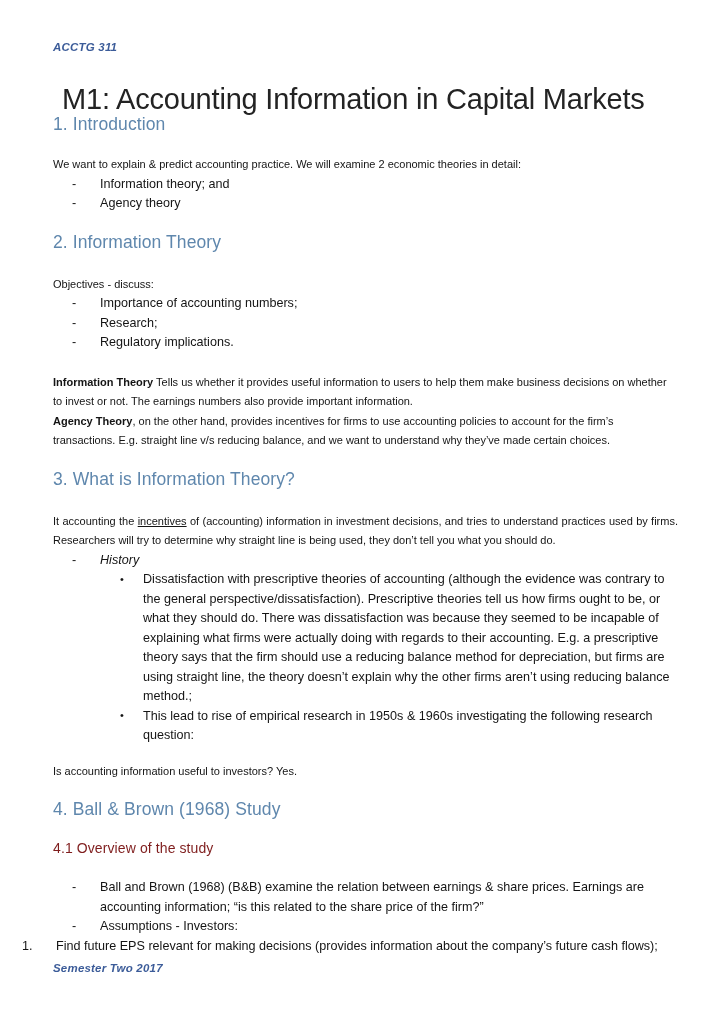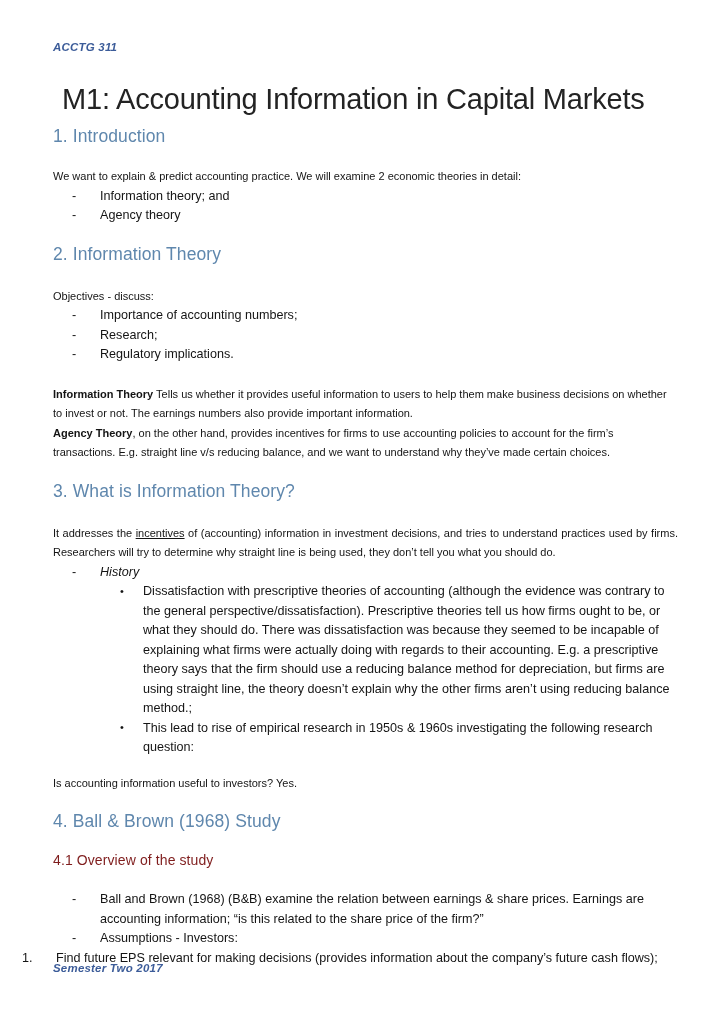--- a/index.html
+++ b/index.html
@@ -44,21 +44,21 @@
     font-weight: normal;
     color: #232323;
     letter-spacing: -0.2px;
     white-space: nowrap;
   }
 
   
   .flow {
     position: absolute;
     left: 53px;
-    top: 126px;
+    top: 114px;
     width: 625px;
   }
 
   h2.h-section {
     margin: 0;
     font-size: 17.5px;
     font-weight: normal;
     color: #5f87ad;
     letter-spacing: 0.1px;
   }
@@ -202,21 +202,21 @@
     <div class="sp-20"></div>
 
     <p class="body-text"><span class="b">Information Theory</span><span> Tells us whether it provides useful information to users to help them make business decisions on whether to invest or not. The earnings numbers also provide important information.</span><br><span class="b">Agency Theory</span><span>, on the other hand, provides incentives for firms to use accounting policies to account for the firm’s transactions. E.g. straight line v/s reducing balance, and we want to understand why they’ve made certain choices.</span></p>
 
     <div class="sp-18"></div>
 
     <h2 class="h-section">3. What is Information Theory?</h2>
 
     <div class="sp-22"></div>
 
-    <p class="body-text justified"><span>It addresses the </span><span class="u">incentives</span><span> of (accounting) information in investment decisions, and tries to understand practices used by firms. Researchers will try to determine why straight line is being used, they don’t tell you what you should do.</span></p>
+    <p class="body-text justified"><span>It accounting the </span><span class="u">incentives</span><span> of (accounting) information in investment decisions, and tries to understand practices used by firms. Researchers will try to determine why straight line is being used, they don’t tell you what you should do.</span></p>
 
     <ul class="dash-list">
       <li>
         <span class="marker">-</span>
         <span class="i">History</span>
       </li>
     </ul>
 
     <ul class="dot-list">
       <li>

